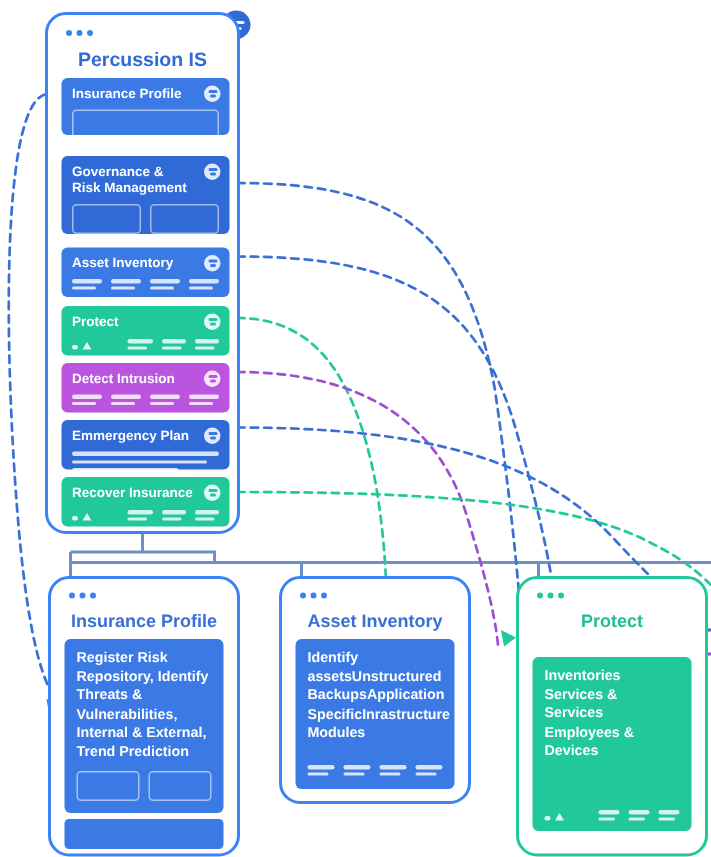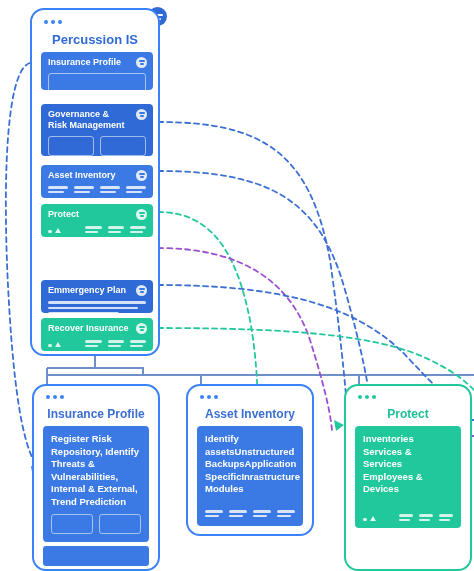--- a/index.html
+++ b/index.html
@@ -120,21 +120,21 @@
     margin:0;color:#fff;font-size:9.5px;line-height:12.5px;font-weight:bold;
   }
   .panel .list span{display:block;color:#fff;font-size:9.5px;line-height:12.5px;font-weight:bold;}
 
   #b1 .panel{top:40px;height:116px;background:#3b7ae4;}
   #b1 .foot{
     position:absolute;left:9px;right:9px;top:160px;height:20px;
     background:#3b7ae4;border-radius:3px;
   }
   #b2 .panel{top:40px;height:100px;background:#3b7ae4;}
-  #b3 .panel{top:40px;height:102px;background:#21c89b;}
+  #b3 .panel{top:52px;height:116px;background:#21c89b;}
 </style>
 </head>
 <body>
 
 <div id="stage">
 
   <svg id="wires" viewBox="0 0 474 571">
 
     <path d="M95 356 L95 368" stroke="#6f8fc9" stroke-width="2" fill="none"></path>
     <path d="M47 368 L143 368 L143 375 M47 368 L47 375" stroke="#6f8fc9" stroke-width="2" fill="none"></path>
@@ -251,20 +251,45 @@
               <span></span>
             </div>
           <div class="grp">
               <span></span>
               <span></span>
             </div>
         </div>
       </div>
     </div>
 
+    <div class="row purple1" style="top:232px;height:33px;">
+      <div class="rt">Detect Intrusion</div>
+      <div class="badge">
+          <b></b>
+          <b></b>
+        </div>
+      <div class="bars">
+        <div class="grp">
+            <span></span>
+            <span></span>
+          </div>
+        <div class="grp">
+            <span></span>
+            <span></span>
+          </div>
+        <div class="grp">
+            <span></span>
+            <span></span>
+          </div>
+        <div class="grp">
+            <span></span>
+            <span></span>
+          </div>
+      </div>
+    </div>
 
     <div class="row blue2" style="top:270px;height:33px;">
       <div class="rt">Emmergency Plan</div>
       <div class="badge">
           <b></b>
           <b></b>
         </div>
       <div class="widebars">
         <span></span>
           <span></span>

